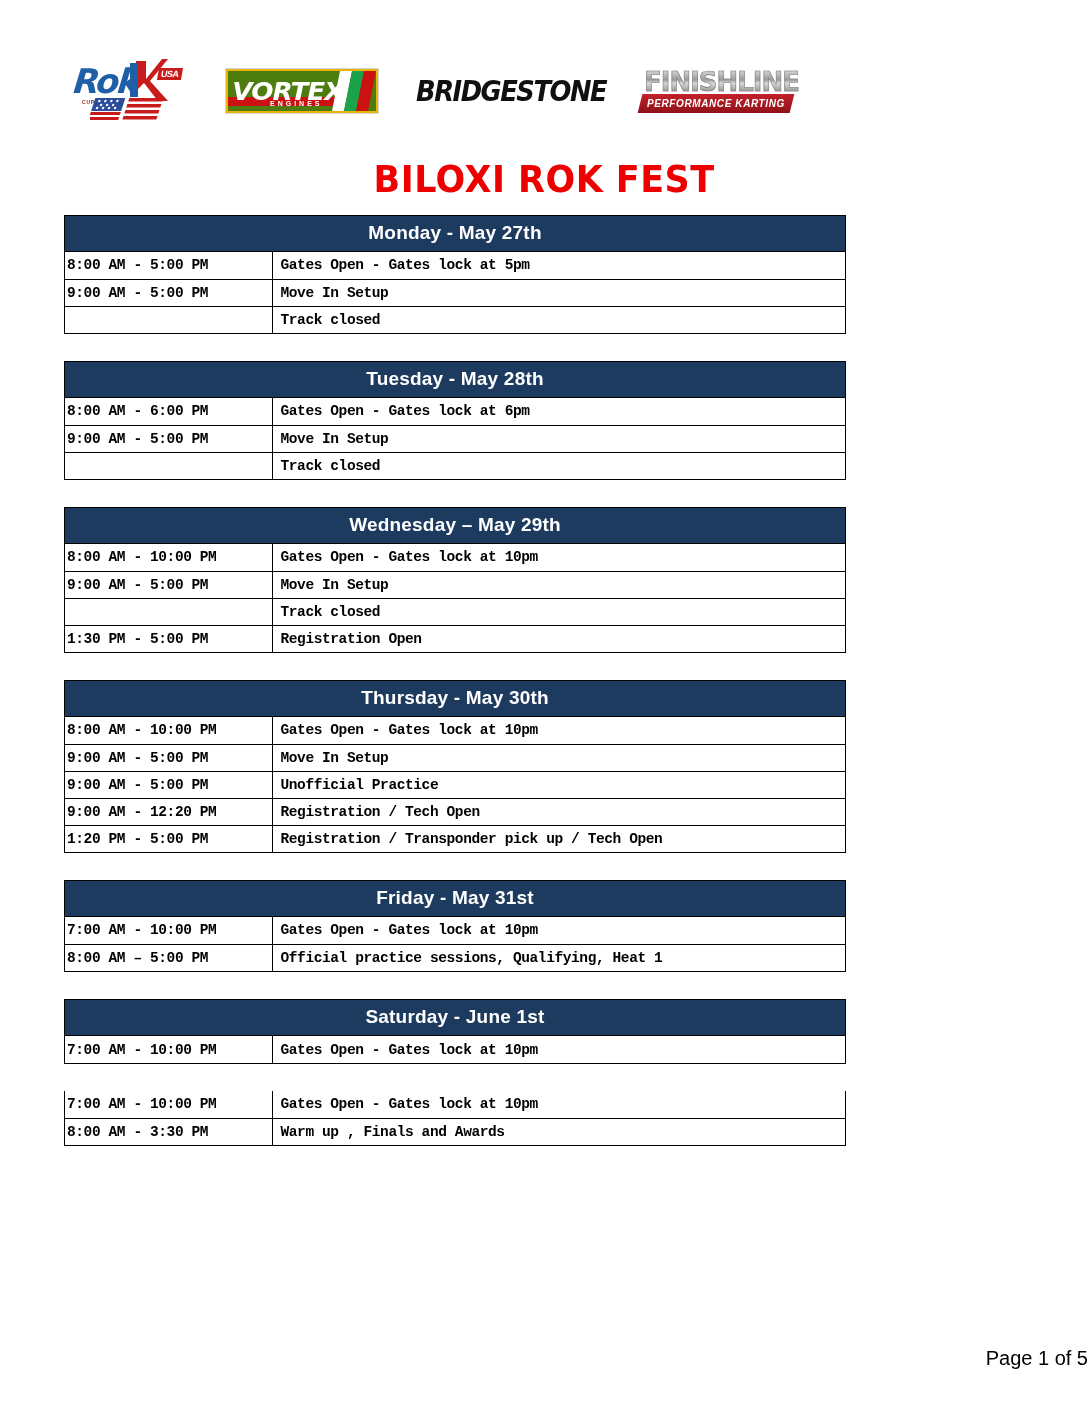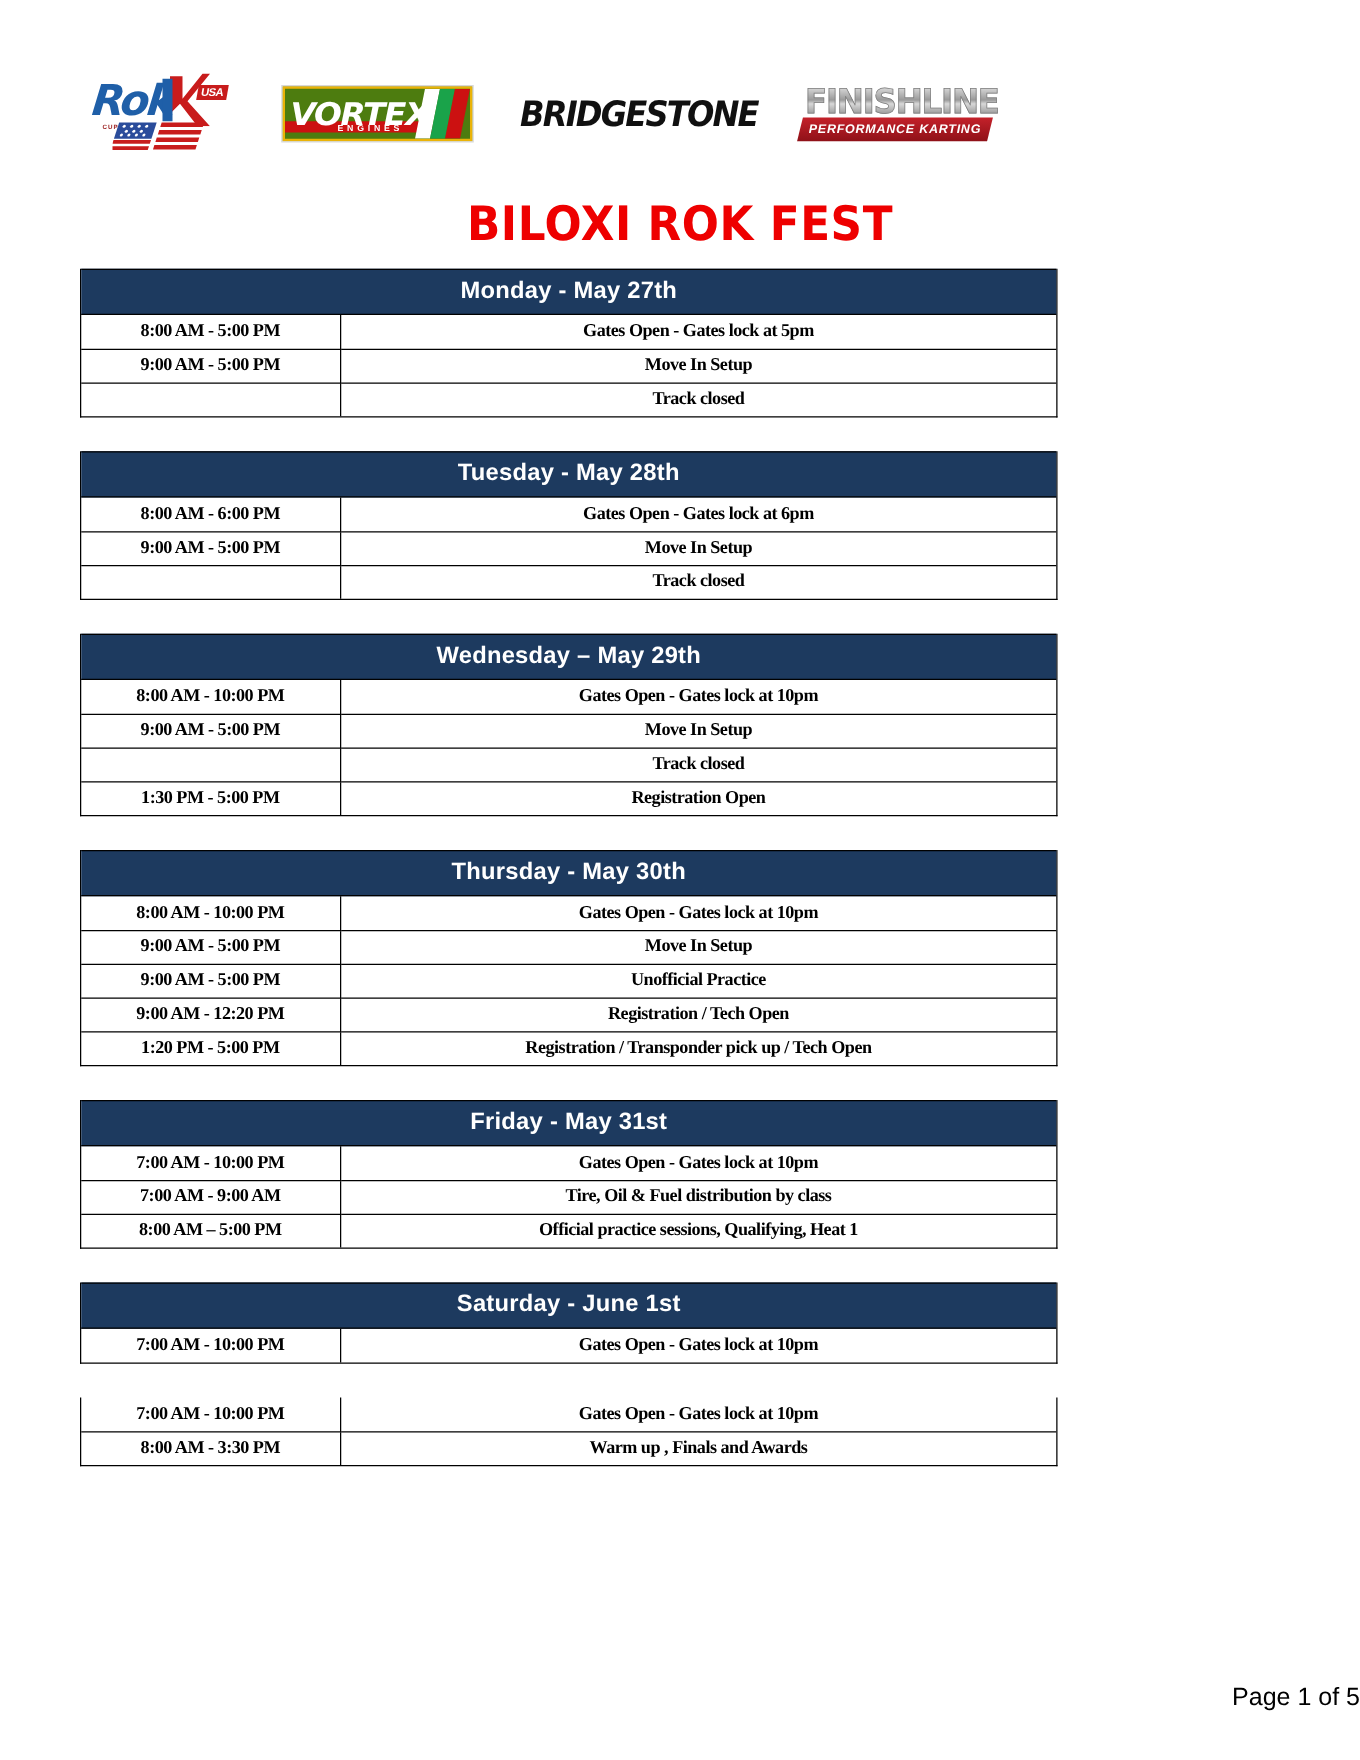--- a/index.html
+++ b/index.html
@@ -283,25 +283,24 @@
   }
 
   .row {
     display: table-row;
   }
 
   .cell-time, .cell-desc {
     display: table-cell;
     border-bottom: 1.5px solid #000000;
     vertical-align: middle;
-    text-align: center;
     font-size: 14.5px;
     font-weight: bold;
     color: #000000;
-    font-family: Liberation Serif, serif;
+    font-family: Liberation Mono, monospace;
     letter-spacing: -0.4px;
     transform: scaleX(1);
     white-space: nowrap;
   }
 
   .cell-time {
     width: 207px;
     border-right: 1.5px solid #000000;
     height: 27px;
     padding: 3px 2px;
@@ -483,24 +482,20 @@
         </div>
       </div>
       <div class="day-block">
         <div class="day-header">Friday - May 31st</div>
         <div class="day-rows">
           <div class="row">
             <div class="cell-time">7:00 AM - 10:00 PM</div>
             <div class="cell-desc">Gates Open - Gates lock at 10pm</div>
           </div>
           <div class="row">
-            <div class="cell-time">7:00 AM - 9:00 AM</div>
-            <div class="cell-desc">Tire, Oil &amp; Fuel distribution by class</div>
-          </div>
-          <div class="row">
             <div class="cell-time">8:00 AM – 5:00 PM</div>
             <div class="cell-desc">Official practice sessions, Qualifying, Heat 1</div>
           </div>
         </div>
       </div>
       <div class="day-block">
         <div class="day-header">Saturday - June 1st</div>
         <div class="day-rows">
           <div class="row">
             <div class="cell-time">7:00 AM - 10:00 PM</div>

